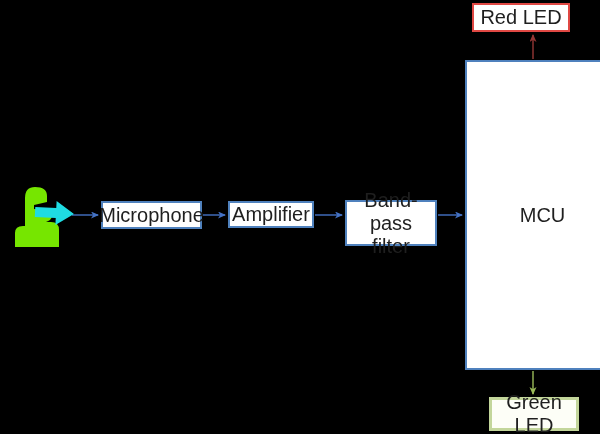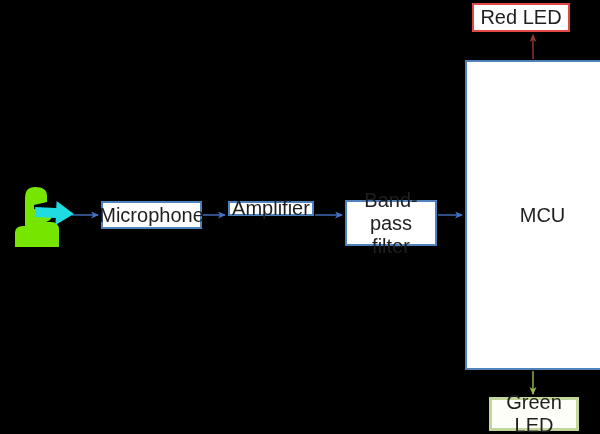--- a/index.html
+++ b/index.html
@@ -23,21 +23,21 @@
   }
   .overlay{position:absolute;left:0;top:0;width:600px;height:434px;}
   .person-svg{position:absolute;left:8px;top:183px;width:68px;height:64px;}
   .node{
     position:absolute;display:flex;align-items:center;justify-content:center;
     background:var(--node-fill);color:var(--text);
     font-size:20px;line-height:1.15;text-align:center;box-sizing:border-box;
   }
   .node.blue{border:2px solid var(--node-border-blue);}
   .node-microphone{left:101px;top:201px;width:101px;height:28px;}
-  .node-amplifier{left:228px;top:201px;width:86px;height:15px;}
+  .node-amplifier{left:228px;top:201px;width:86px;height:27px;}
   .node-bandpass{left:345px;top:200px;width:92px;height:46px;padding:2px 8px;}
   .node-mcu{left:465px;top:60px;width:155px;height:310px;}
   .node-redled{left:472px;top:3px;width:98px;height:29px;border:2px solid var(--red-led-border);}
   .node-greenled{left:489px;top:397px;width:90px;height:34px;border:3px solid var(--green-led-border);background:#fdfef7;}
   .conn-blue{stroke:var(--connector-blue);stroke-width:1.4;}
   .conn-red{stroke:var(--red-arrow);stroke-width:1.4;}
   .conn-green{stroke:var(--green-arrow);stroke-width:1.4;}
   .head-blue{fill:var(--connector-blue);}
   .head-red{fill:var(--red-arrow);}
   .head-green{fill:var(--green-arrow);}

